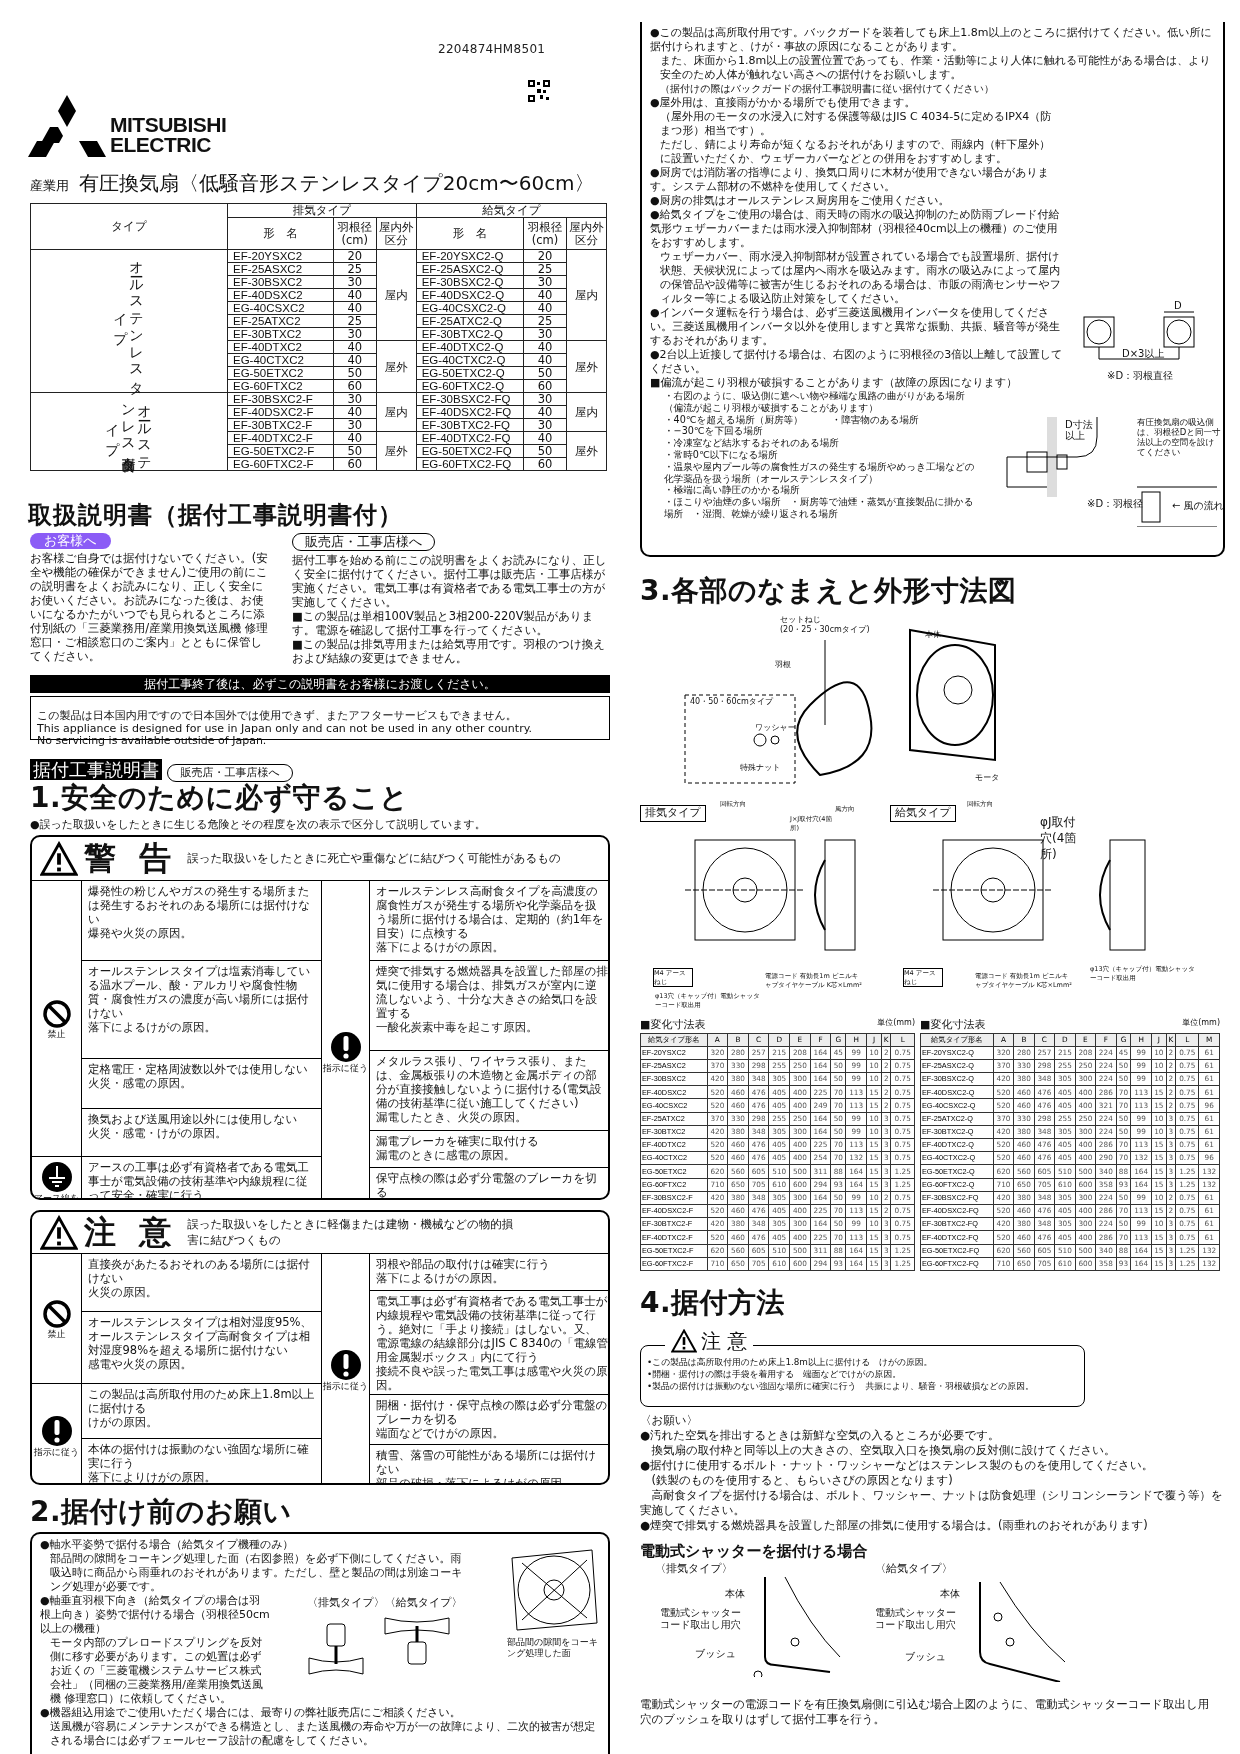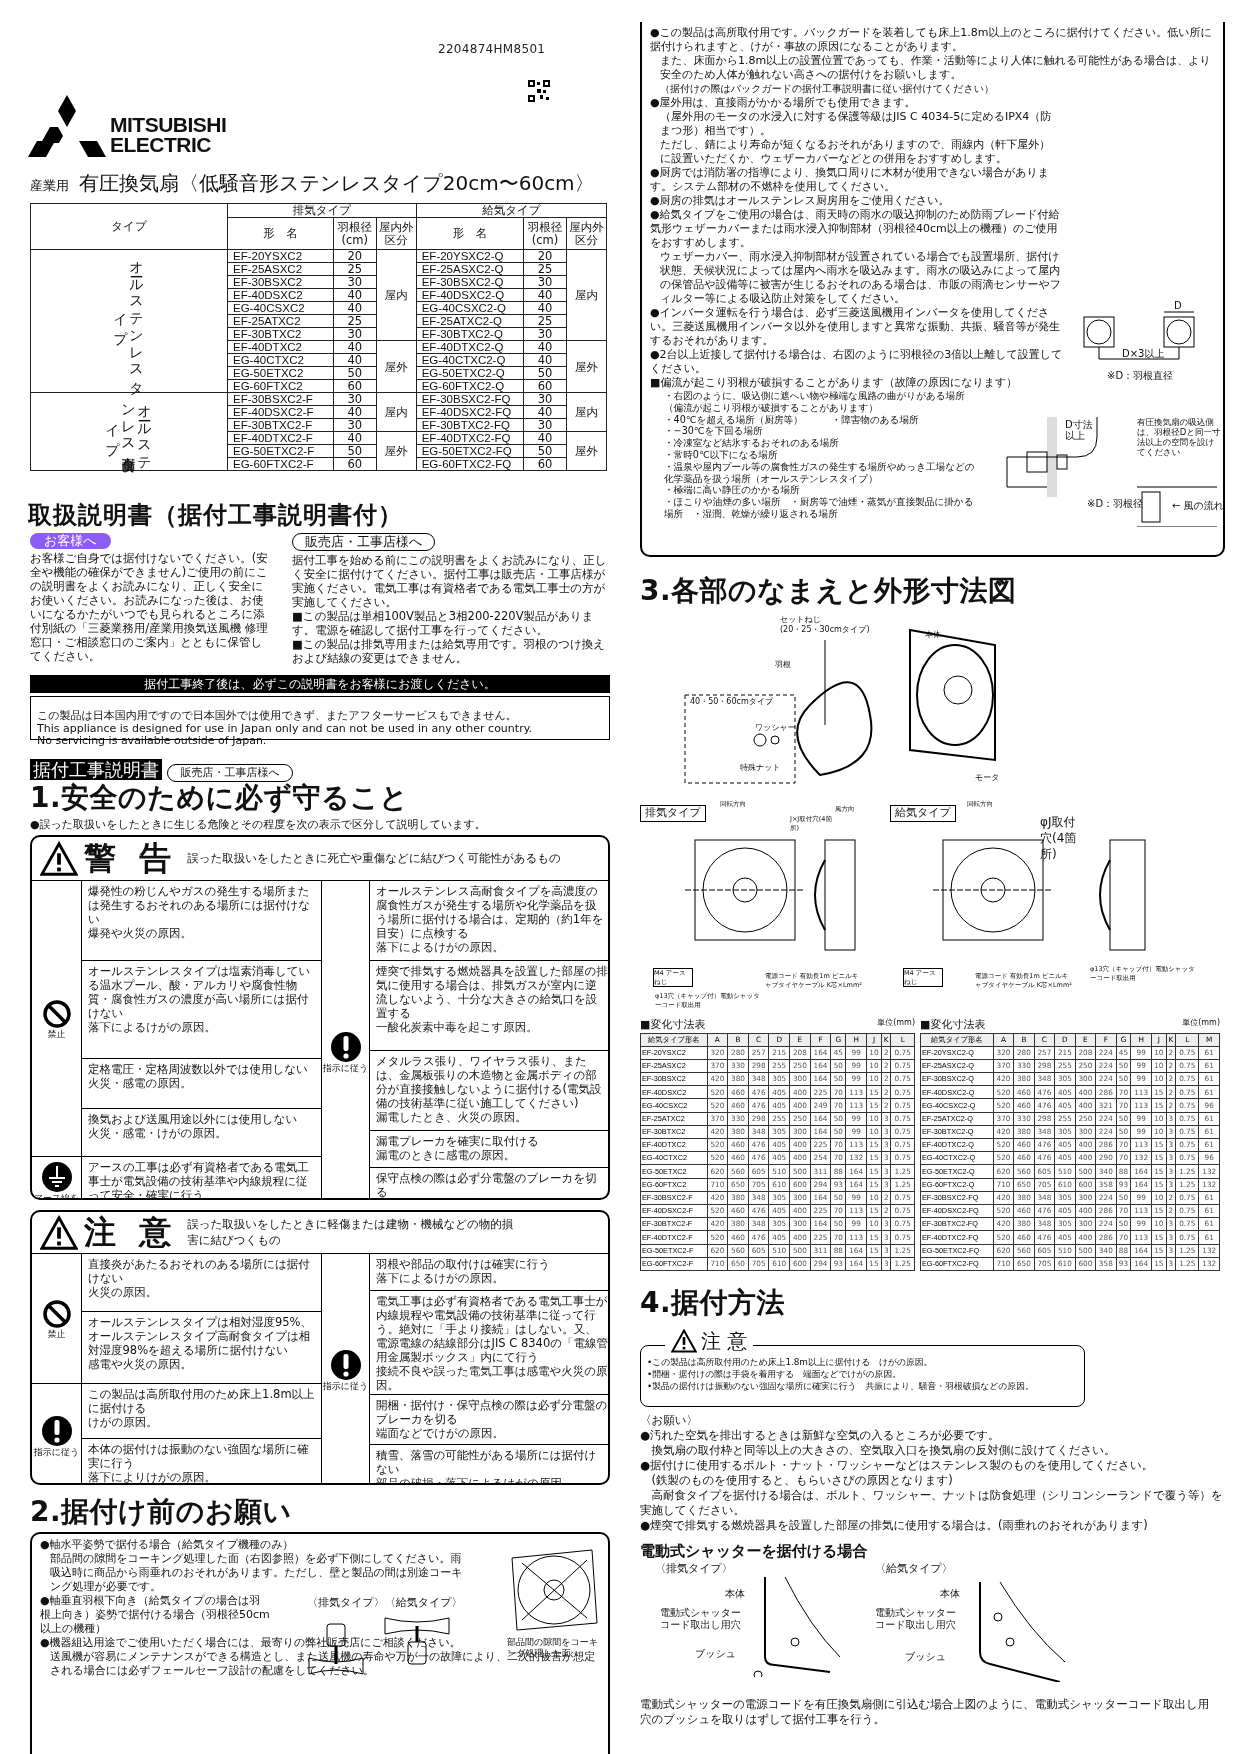--- a/index.html
+++ b/index.html
@@ -382,20 +382,21 @@
         <div class="res">部品の破損・落下によるけがの原因。</div>
       </div>
     </div>
 </div>
 
 <div class="abs h-sec" style="left:30px;top:1494px">2.据付け前のお願い</div>
 <div class="abs prebox">
  <div>●軸水平姿勢で据付る場合（給気タイプ機種のみ）</div>
  <div style="padding-left:10px;width:430px">部品間の隙間をコーキング処理した面（右図参照）を必ず下側にしてください。雨吸込時に商品から雨垂れのおそれがあります。ただし、壁と製品の間は別途コーキング処理が必要です。</div>
  <div style="width:230px">●軸垂直羽根下向き（給気タイプの場合は羽根上向き）姿勢で据付ける場合（羽根径50cm以上の機種）</div>
+ <div style="padding-left:10px;width:230px">モータ内部のプレロードスプリングを反対側に移す必要があります。この処置は必ずお近くの「三菱電機システムサービス株式会社」（同梱の三菱業務用/産業用換気送風機 修理窓口）に依頼してください。</div>
  <div>●機器組込用途でご使用いただく場合には、最寄りの弊社販売店にご相談ください。</div>
  <div style="padding-left:10px">送風機が容易にメンテナンスができる構造とし、また送風機の寿命や万が一の故障により、二次的被害が想定される場合には必ずフェールセーフ設計の配慮をしてください。</div>
  <div class="diag" style="left:275px;top:62px;width:160px">
   <span style="font-size:11px">〈排気タイプ〉</span><span style="font-size:11px">〈給気タイプ〉</span>
   <svg width="160" height="70" viewBox="0 0 160 70">
         <rect x="20" y="14" width="18" height="22" fill="none" stroke="#000" rx="3"></rect>
         <line x1="29" y1="36" x2="29" y2="54" stroke="#000" stroke-width="3"></line>
         <path d="M2,48 Q29,56 56,48 L56,64 Q29,56 2,64Z" fill="none" stroke="#000"></path>
         <path d="M78,8 Q110,16 142,8 L142,24 Q110,16 78,24Z" fill="none" stroke="#000"></path>
         <line x1="110" y1="16" x2="110" y2="32" stroke="#000" stroke-width="3"></line>

